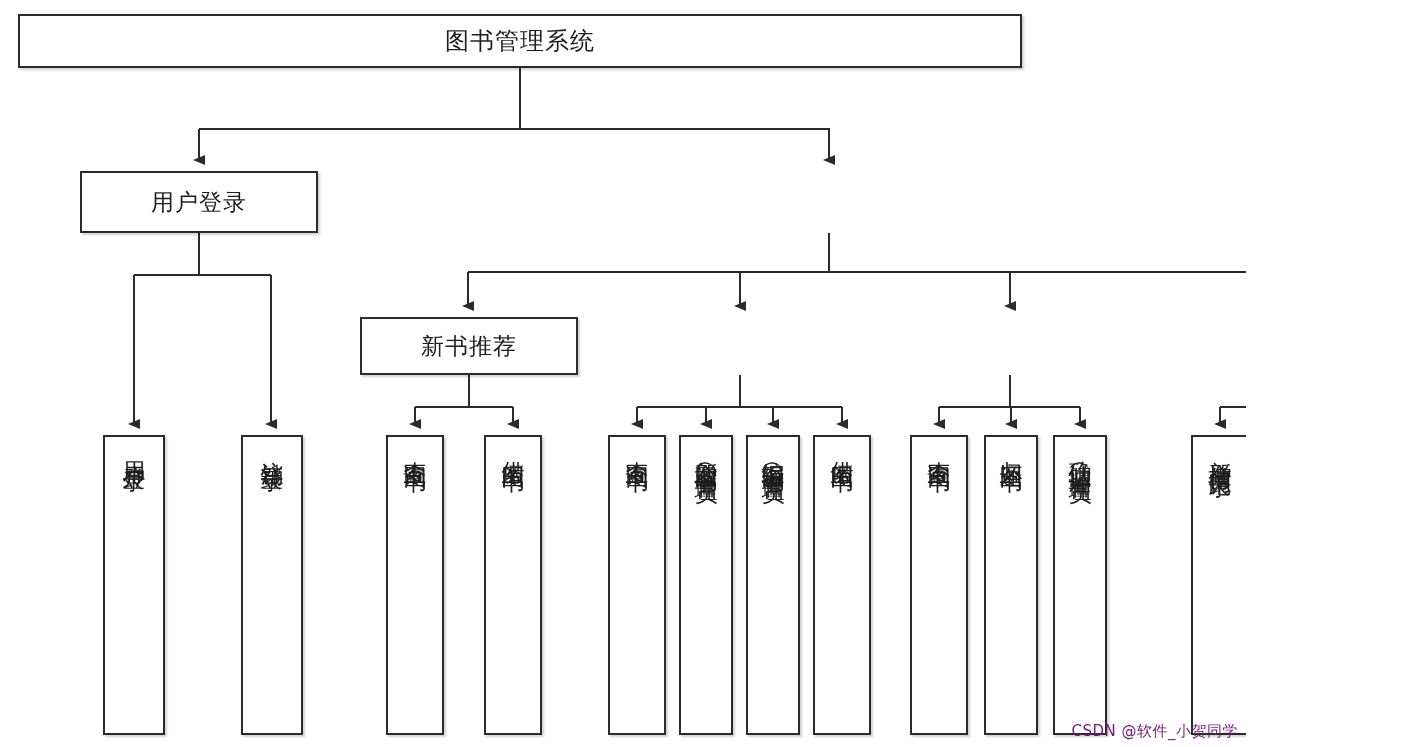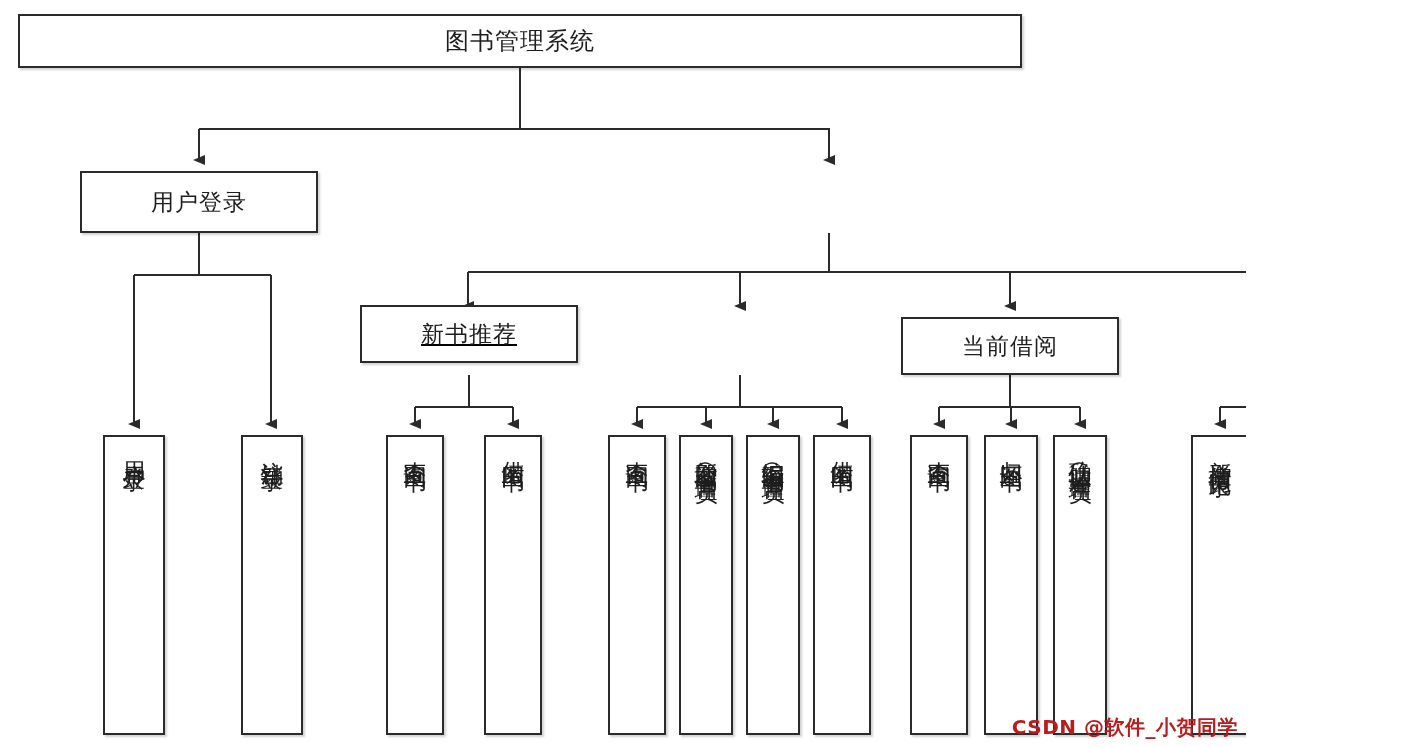--- a/index.html
+++ b/index.html
@@ -57,25 +57,24 @@
     letter-spacing: 3px;
     white-space: nowrap;
   }
   .node.root .node-label {
     font-size: 24px;
   }
   .watermark {
     position: absolute;
     right: 8px;
     bottom: 6px;
-    font-size: 20px;
-    color: #b91c1c;
+    font-size: 15px;
+    color: #701a75;
     letter-spacing: 0.5px;
     white-space: nowrap;
-    font-weight: bold;
   }
 </style>
 </head>
 <body>
 
 <div id="canvas">
 
   <svg class="connectors" viewBox="0 0 1405 747">
     <defs>
       <marker id="arrow" markerWidth="12" markerHeight="12" refX="5" refY="6" orient="auto" markerUnits="userSpaceOnUse">
@@ -127,25 +126,22 @@
   </svg>
 
   <div class="node horizontal root" style="left:18px; top:14px; width:1004px; height:54px;">
     <span class="node-label">图书管理系统</span>
   </div>
 
   <div class="node horizontal" style="left:80px; top:171px; width:238px; height:62px;">
     <span class="node-label">用户登录</span>
   </div>
 
-  <div class="node horizontal" style="left:360px; top:305px; width:218px; height:58px;text-decoration:underline;">
+  <div class="node horizontal" style="left:360px; top:317px; width:218px; height:58px;">
     <span class="node-label">新书推荐</span>
-  </div>
-  <div class="node horizontal" style="left:901px; top:317px; width:218px; height:58px;">
-    <span class="node-label">当前借阅</span>
   </div>
 
   <div class="node vertical" style="left:103px; top:435px; width:62px; height:300px;">
     <span class="node-label">用户登录</span>
   </div>
   <div class="node vertical" style="left:241px; top:435px; width:62px; height:300px;">
     <span class="node-label">注销登录</span>
   </div>
   <div class="node vertical" style="left:386px; top:435px; width:58px; height:300px;">
     <span class="node-label">查询图书</span>

